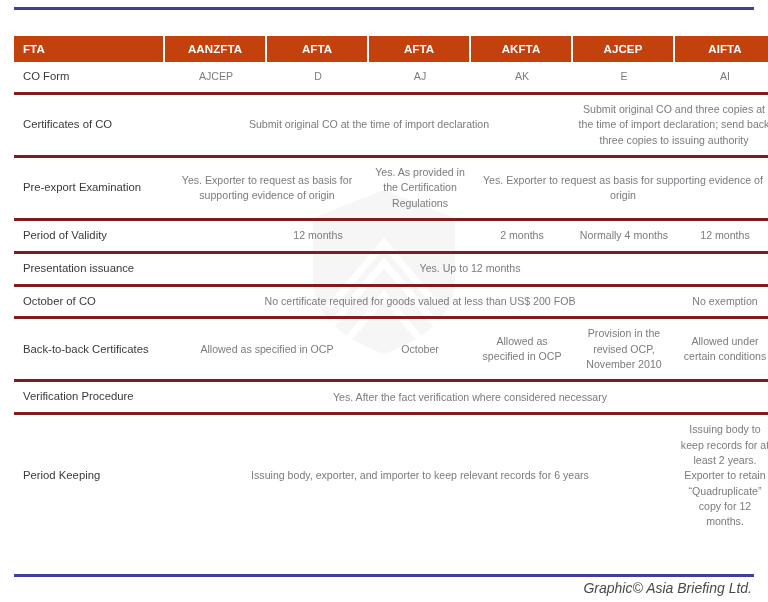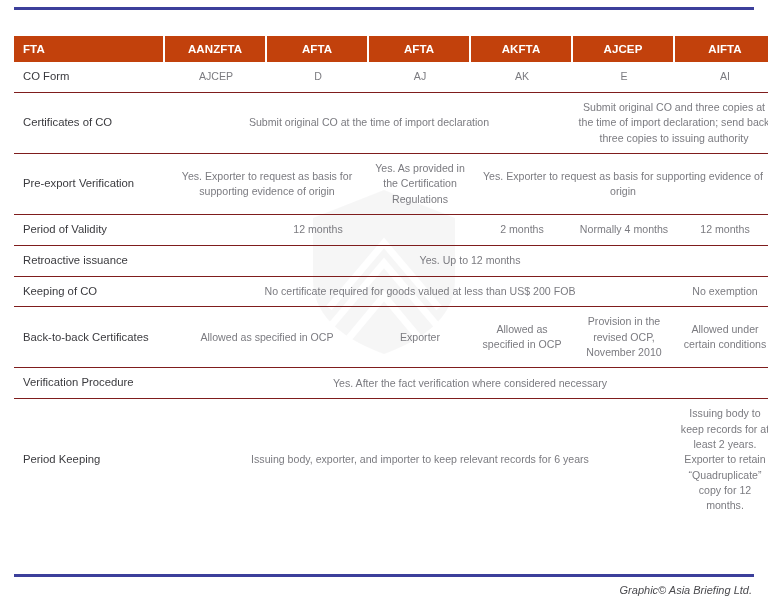--- a/index.html
+++ b/index.html
@@ -92,21 +92,21 @@
     letter-spacing: 0.1px;
   }
   tr.head th:last-child { border-right: 0; }
   tr.head th.lbl {
     text-align: left;
     padding-left: 9px;
   }
 
   
   tr.row td {
-    border-bottom: 1px solid #7f1d1d;
+    border-bottom: 3px solid #7f1d1d;
     font-size: 10.6px;
     color: #7b7b80;
     text-align: center;
     line-height: 1.45;
     padding: 7px 4px;
   }
   tr.row:last-child td { border-bottom: 0; }
 
   tr.row td.rowlabel {
     text-align: left;
@@ -114,21 +114,21 @@
     font-size: 11.3px;
     padding-left: 9px;
     padding-right: 4px;
     line-height: 1.4;
   }
 
   .footer {
     position: absolute;
     right: 16px;
     bottom: 6px;
-    font-size: 11px;
+    font-size: 14px;
     font-style: italic;
     color: #4a4a4e;
   }
 </style>
 </head>
 <body>
 
 <div class="sheet">
 
   <div class="rule-top"></div>
@@ -164,45 +164,45 @@
           <td>AK</td>
           <td>E</td>
           <td>AI</td>
         </tr>
         <tr class="row">
           <td class="rowlabel">Certificates of CO</td>
           <td colspan="4">Submit original CO at the time of import declaration</td>
           <td colspan="2">Submit original CO and three copies at the time of import declaration; send back three copies to issuing authority</td>
         </tr>
         <tr class="row">
-          <td class="rowlabel">Pre-export Verification</td>
+          <td class="rowlabel">Pre-export Examination</td>
           <td colspan="2">Yes. Exporter to request as basis for supporting evidence of origin</td>
           <td>Yes. As provided in the Certification Regulations</td>
           <td colspan="3">Yes. Exporter to request as basis for supporting evidence of origin</td>
         </tr>
         <tr class="row">
           <td class="rowlabel">Period of Validity</td>
           <td colspan="3">12 months</td>
           <td>2 months</td>
           <td>Normally 4 months</td>
           <td>12 months</td>
         </tr>
         <tr class="row">
-          <td class="rowlabel">Retroactive issuance</td>
+          <td class="rowlabel">Presentation issuance</td>
           <td colspan="6">Yes. Up to 12 months</td>
         </tr>
         <tr class="row">
-          <td class="rowlabel">Keeping of CO</td>
+          <td class="rowlabel">October of CO</td>
           <td colspan="5">No certificate required for goods valued at less than US$ 200 FOB</td>
           <td>No exemption</td>
         </tr>
         <tr class="row">
           <td class="rowlabel">Back-to-back Certificates</td>
           <td colspan="2">Allowed as specified in OCP</td>
-          <td>Exporter</td>
+          <td>October</td>
           <td>Allowed as specified in OCP</td>
           <td>Provision in the revised OCP, November 2010</td>
           <td>Allowed under certain conditions</td>
         </tr>
         <tr class="row">
           <td class="rowlabel">Verification Procedure</td>
           <td colspan="6">Yes. After the fact verification where considered necessary</td>
         </tr>
         <tr class="row">
           <td class="rowlabel">Period Keeping</td>

